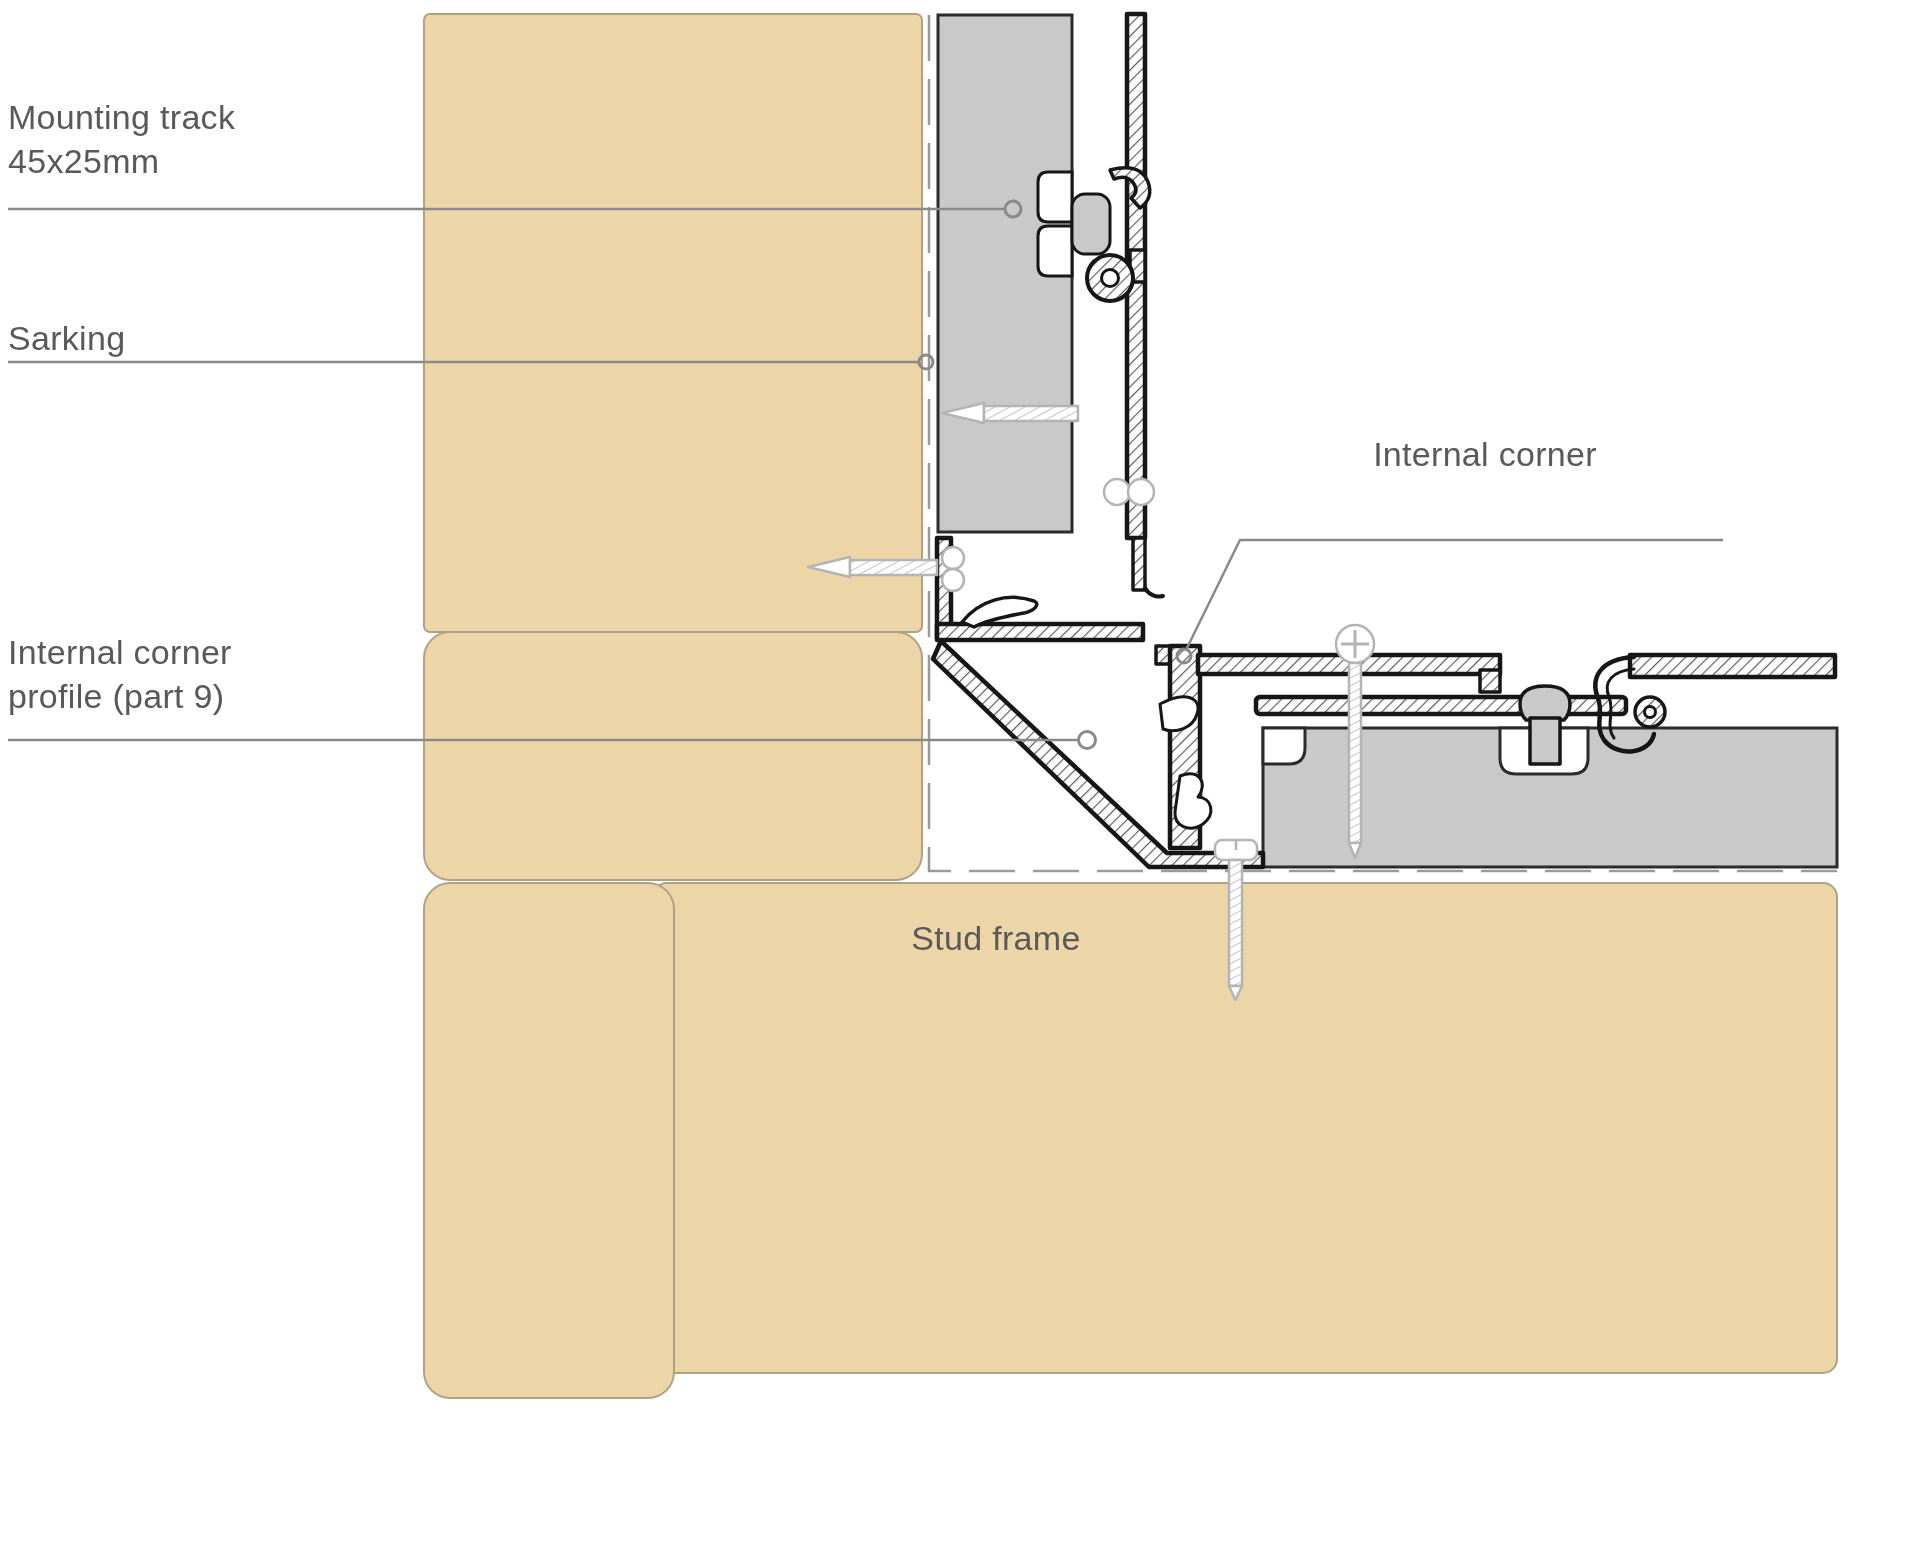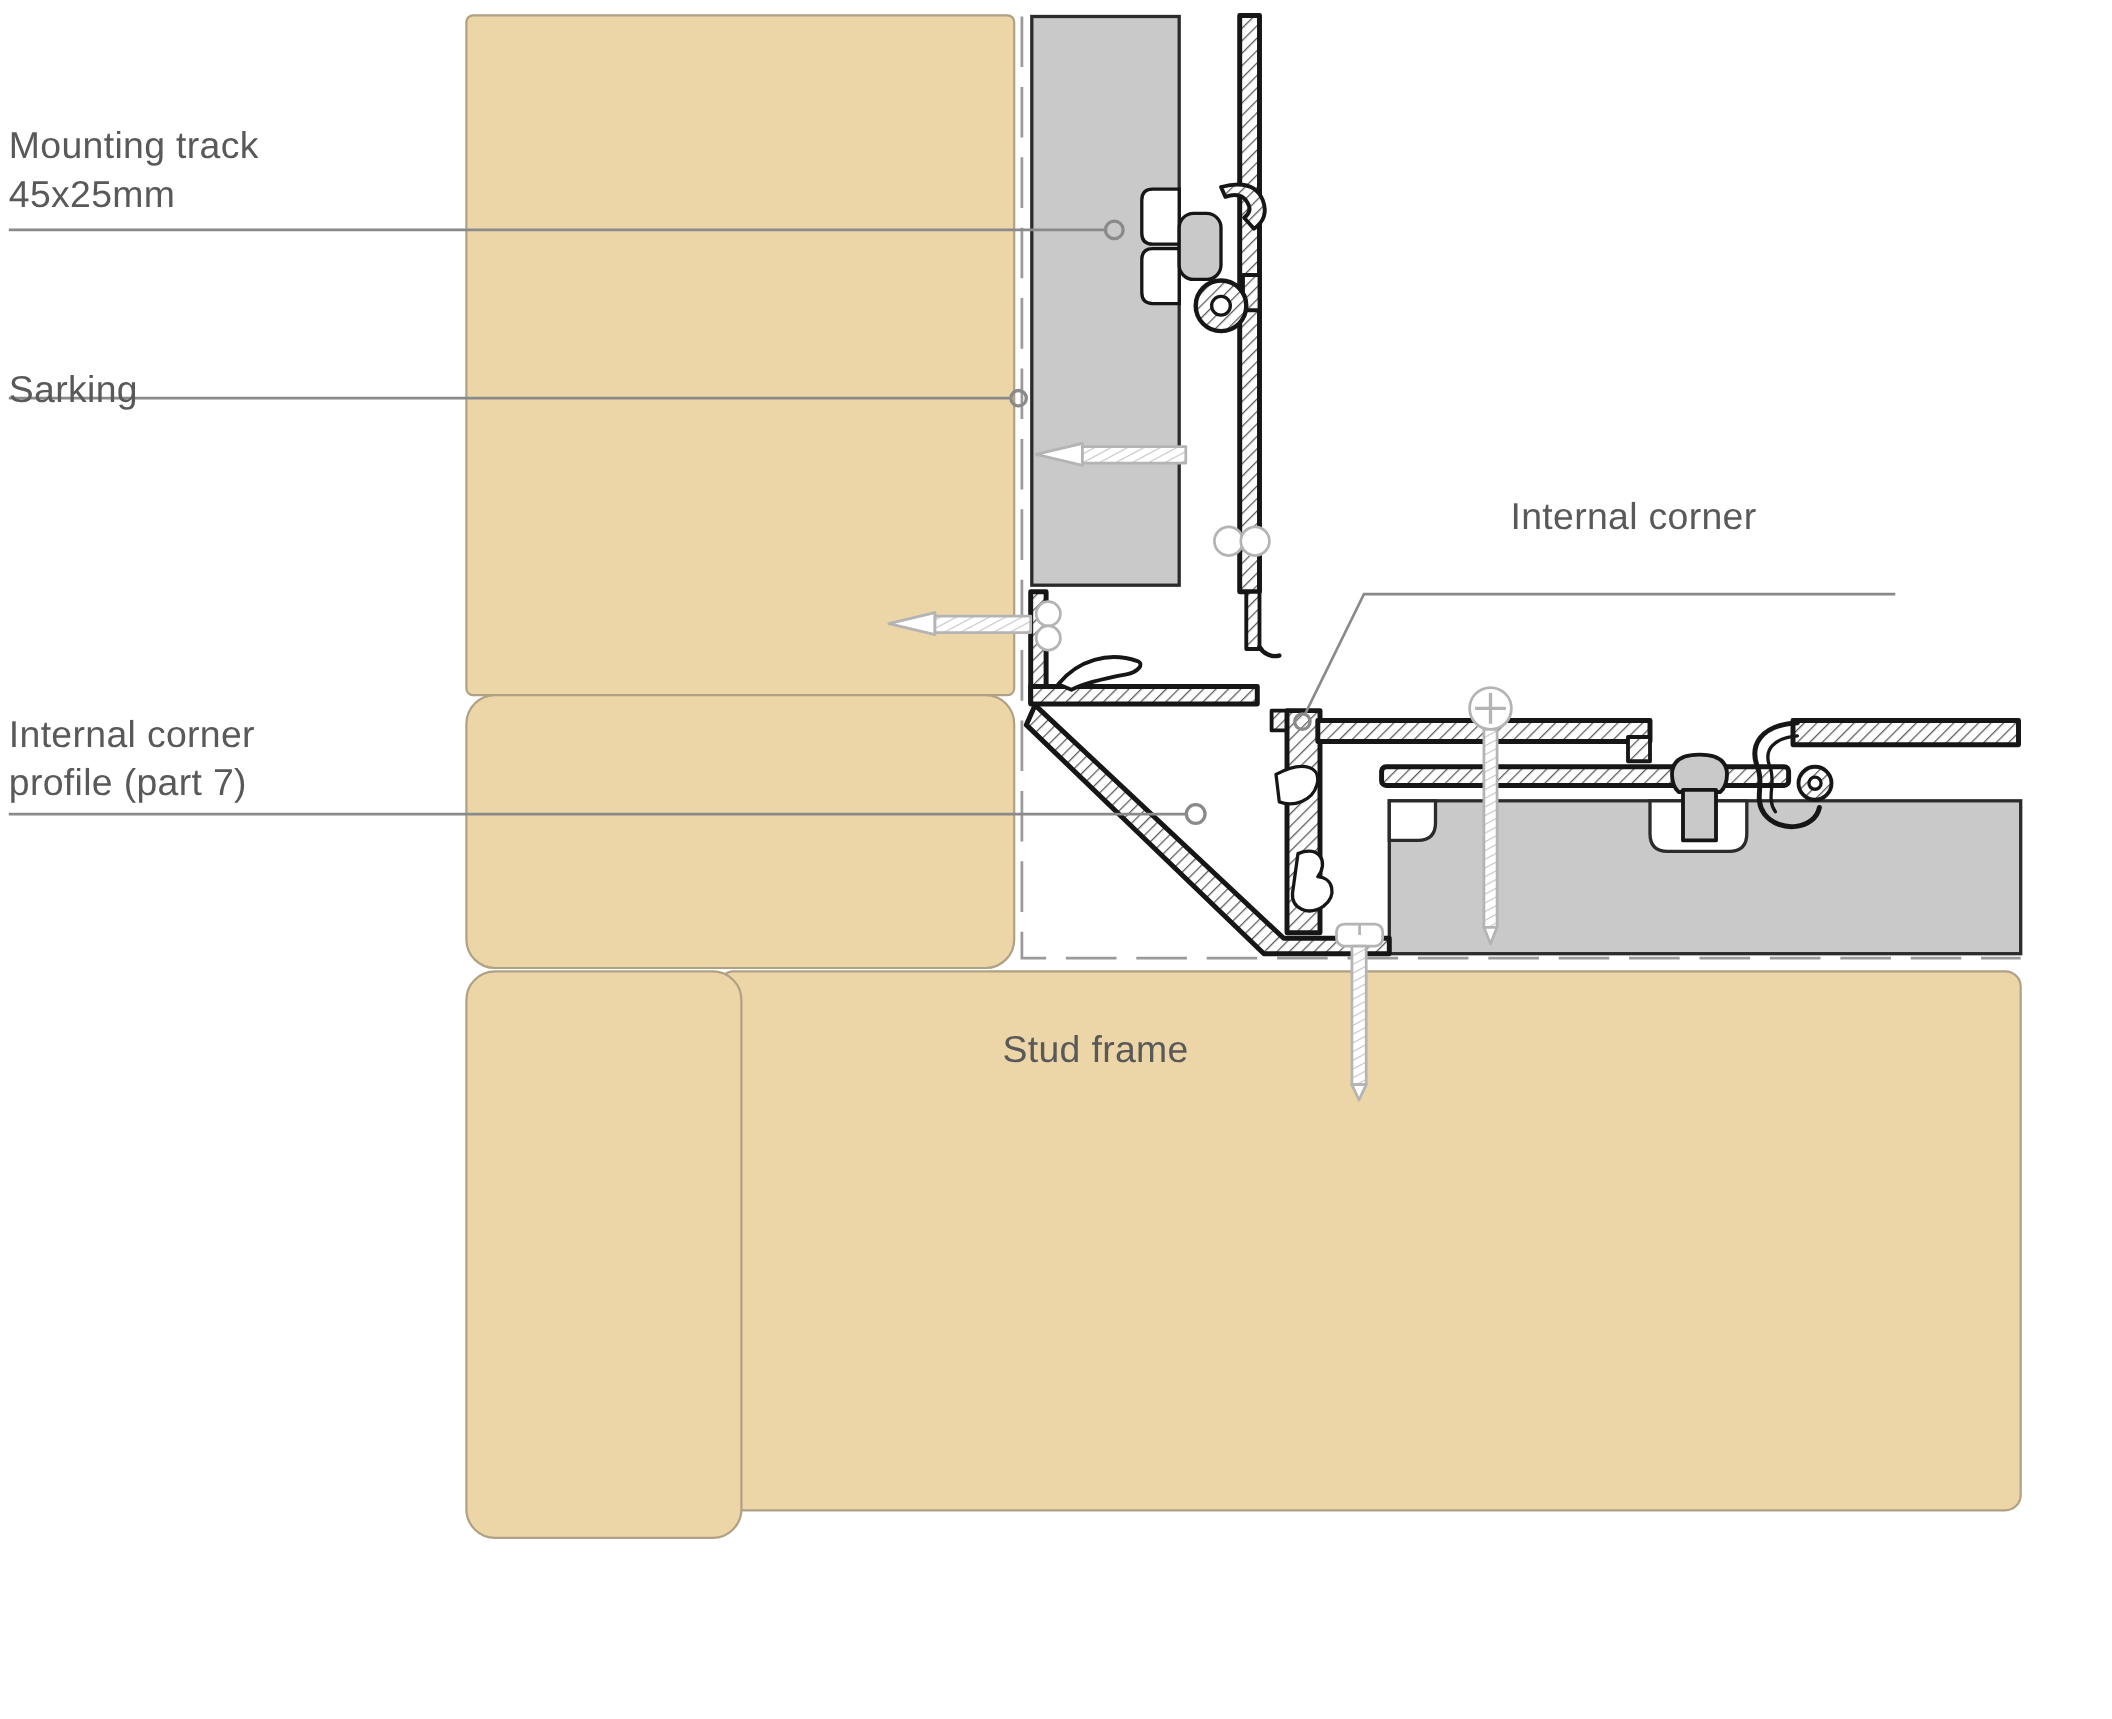--- a/index.html
+++ b/index.html
@@ -9,21 +9,21 @@
     --sarking-dash:#9a9a9a; --fastener:#b4b4b4;
   }
   html,body{margin:0;padding:0;background:#ffffff;}
   .canvas{
     position:relative;width:1920px;height:1563px;background:#ffffff;
     font-family:"Liberation Sans", sans-serif;overflow:hidden;
   }
   .canvas svg{position:absolute;left:0;top:0;}
   .lbl{
     position:absolute;color:var(--text);font-size:34px;line-height:44px;
-    font-weight:300;letter-spacing:.3px;white-space:nowrap;z-index:2;margin-top:16px;
+    font-weight:300;letter-spacing:.3px;white-space:nowrap;z-index:2;
   }
   .lbl.center{text-align:center;}
 </style>
 </head>
 <body>
 
 <div class="canvas">
 
 <svg width="1920" height="1563" viewBox="0 0 1920 1563">
   <defs>
@@ -130,21 +130,21 @@
 
 <div class="lbl" style="left:8px;top:95px;">
   <div>Mounting track</div>
   <div>45x25mm</div>
 </div>
 
 <div class="lbl" style="left:8px;top:316px;">Sarking</div>
 
 <div class="lbl" style="left:8px;top:630px;">
   <div>Internal corner</div>
-  <div>profile (part 7)</div>
+  <div>profile (part 9)</div>
 </div>
 
 <div class="lbl center" style="left:1240px;top:432px;width:490px;">
   <div>Internal corner</div>
 </div>
 
 <div class="lbl center" style="left:896px;top:916px;width:200px;">Stud frame</div>
 
 </div>
 

